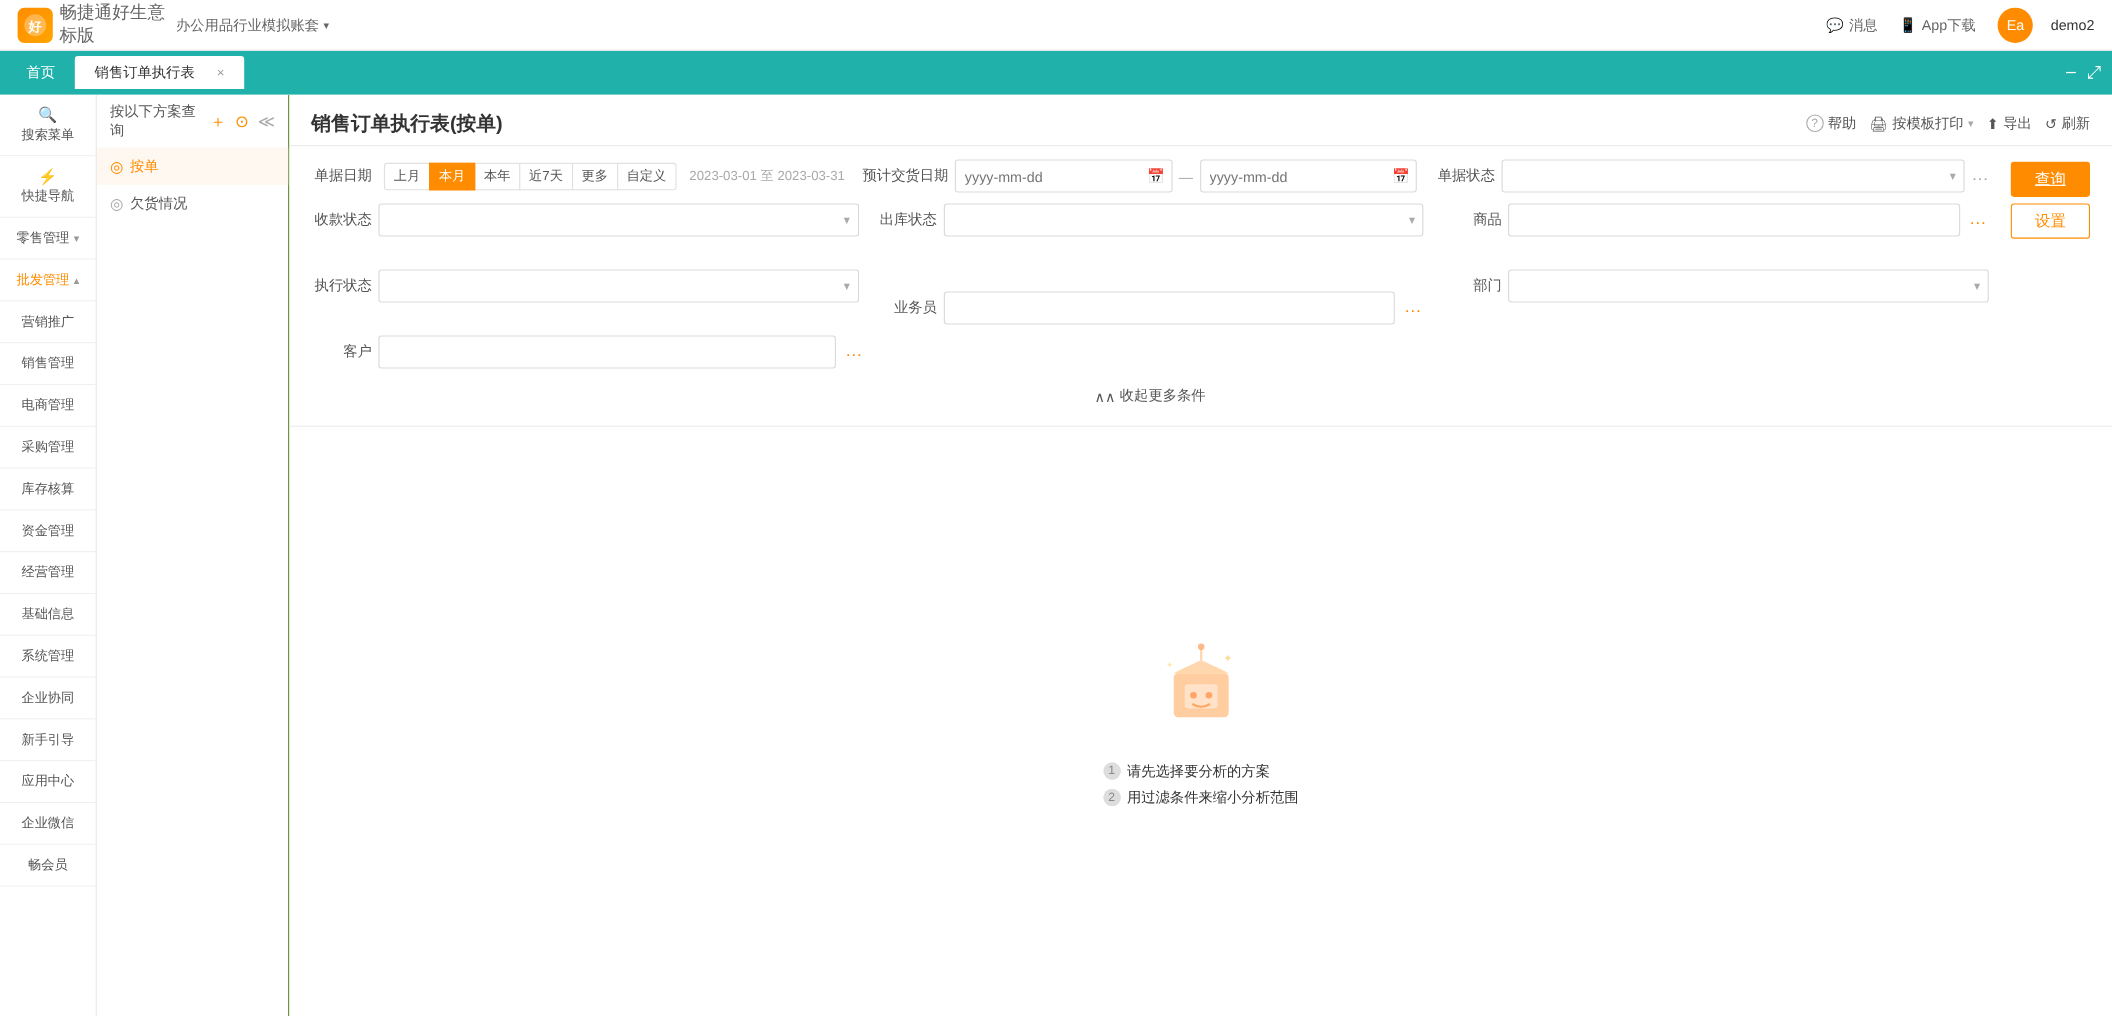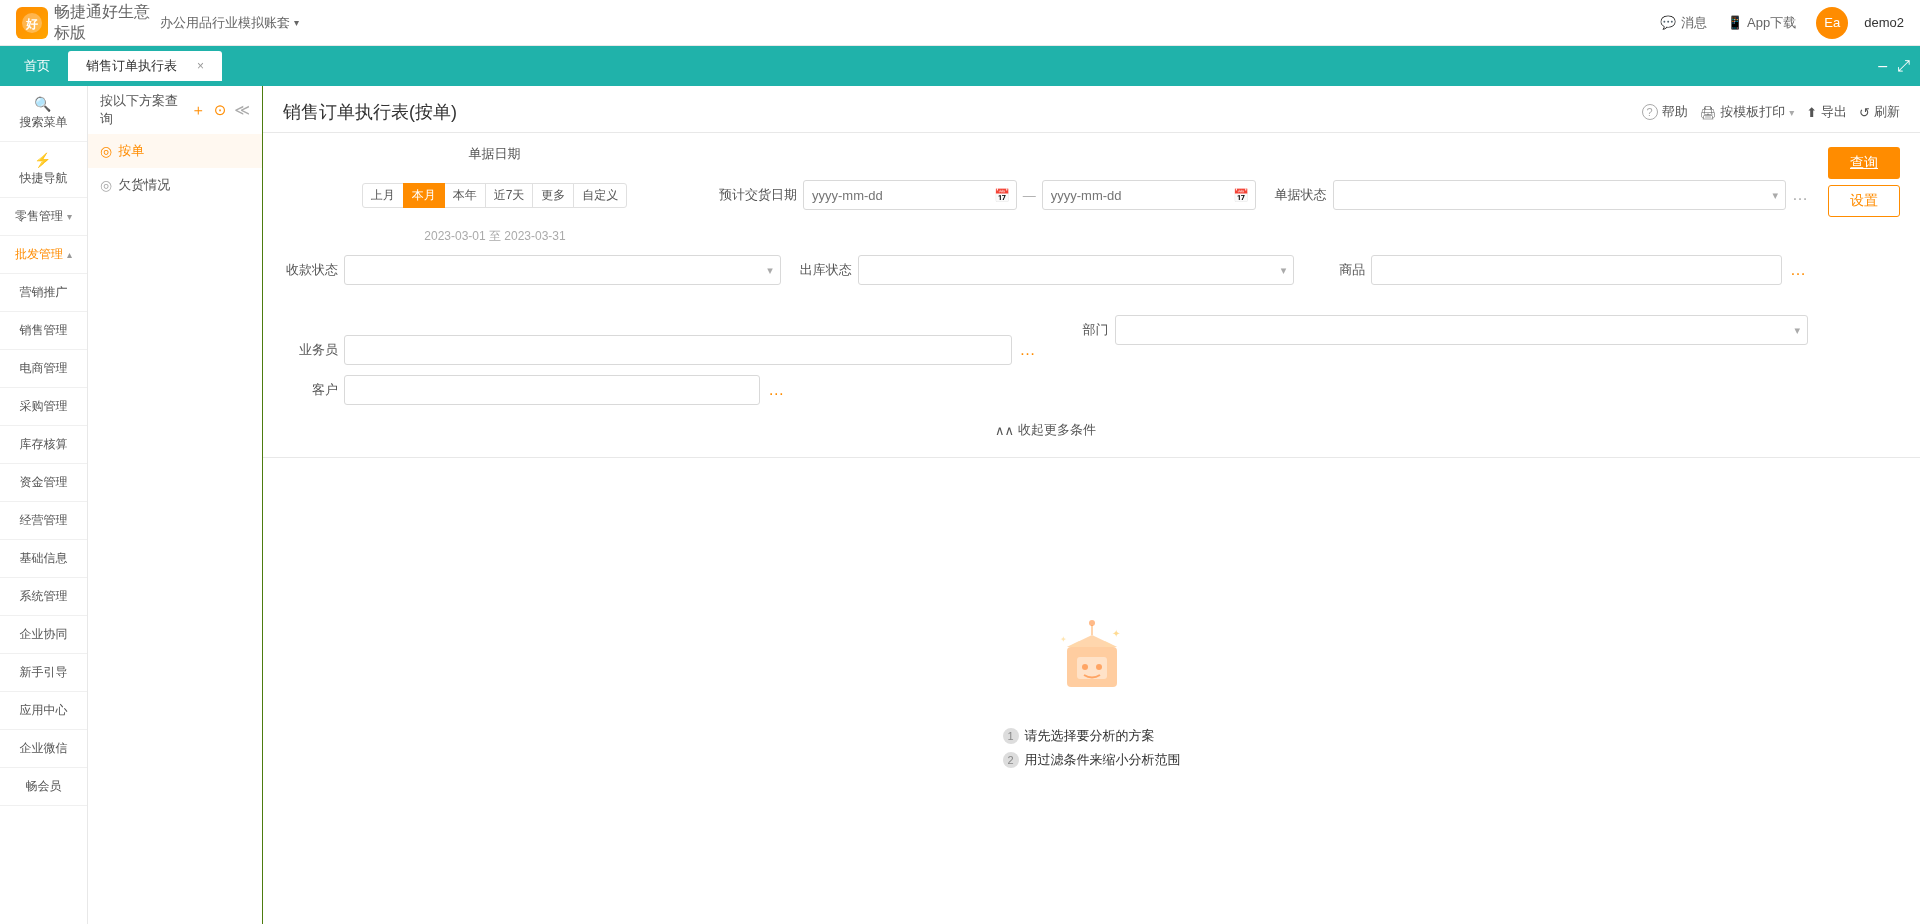--- a/index.html
+++ b/index.html
@@ -144,21 +144,21 @@
 
     
     .page-header {
       background: #fff;
       padding: 14px 20px 8px;
       border-bottom: 1px solid #e8e8e8;
       display: flex;
       align-items: center;
       justify-content: space-between;
     }
-    .page-title { font-size: 18px; font-weight: normal; color: #333; }
+    .page-title { font-size: 18px; font-weight: bold; color: #333; }
     .page-header-actions { display: flex; align-items: center; gap: 12px; }
     .header-action-btn { display: flex; align-items: center; gap: 4px; color: #555; cursor: pointer; font-size: 13px; }
 
     
     .filter-section {
       background: #fff;
       padding: 12px 20px;
       border-bottom: 1px solid #e8e8e8;
     }
     .filter-row {
@@ -484,21 +484,21 @@
         </div>
       </div>
 
       <div class="filter-section">
 
         <div style="display:flex; align-items:flex-start; gap:10px;">
           <div style="flex:1;">
 
             <div class="filter-row">
 
-              <div style="display:flex; align-items:center; gap:20px; min-width:420px;flex-direction:column;">
+              <div style="display:flex; align-items:center; gap:8px; min-width:420px;">
                 <span class="filter-label">单据日期</span>
                 <div class="date-shortcut-group">
                   <button class="ds-btn">上月</button>
                   <button class="ds-btn active">本月</button>
                   <button class="ds-btn">本年</button>
                   <button class="ds-btn">近7天</button>
                   <button class="ds-btn">更多</button>
                   <button class="ds-btn">自定义</button>
                 </div>
                 <span style="color:#aaa; font-size:12px; white-space:nowrap; margin-left:4px;">2023-03-01 至 2023-03-31</span>
@@ -546,20 +546,28 @@
                 </div>
               </div>
               <div style="display:flex; align-items:center; gap:6px; flex:1;">
                 <span class="filter-label">商品</span>
                 <input type="text" class="filter-input" style="flex: 1 1 0%;" placeholder="">
                 <span class="dots-btn">…</span>
               </div>
             </div>
 
             <div class="filter-row">
+              <div style="display:flex; align-items:center; gap:6px; flex:1;">
+                <span class="filter-label">执行状态</span>
+                <div class="filter-select-wrapper">
+                  <select>
+                    <option value=""></option>
+                  </select>
+                </div>
+              </div>
               <div style="display:flex; align-items:center; gap:6px; flex:1;margin-top:40px;">
                 <span class="filter-label">业务员</span>
                 <input type="text" class="filter-input" style="flex: 1 1 0%;" placeholder="">
                 <span class="dots-btn">…</span>
               </div>
               <div style="display:flex; align-items:center; gap:6px; flex:1;">
                 <span class="filter-label">部门</span>
                 <div class="filter-select-wrapper">
                   <select>
                     <option value=""></option>

